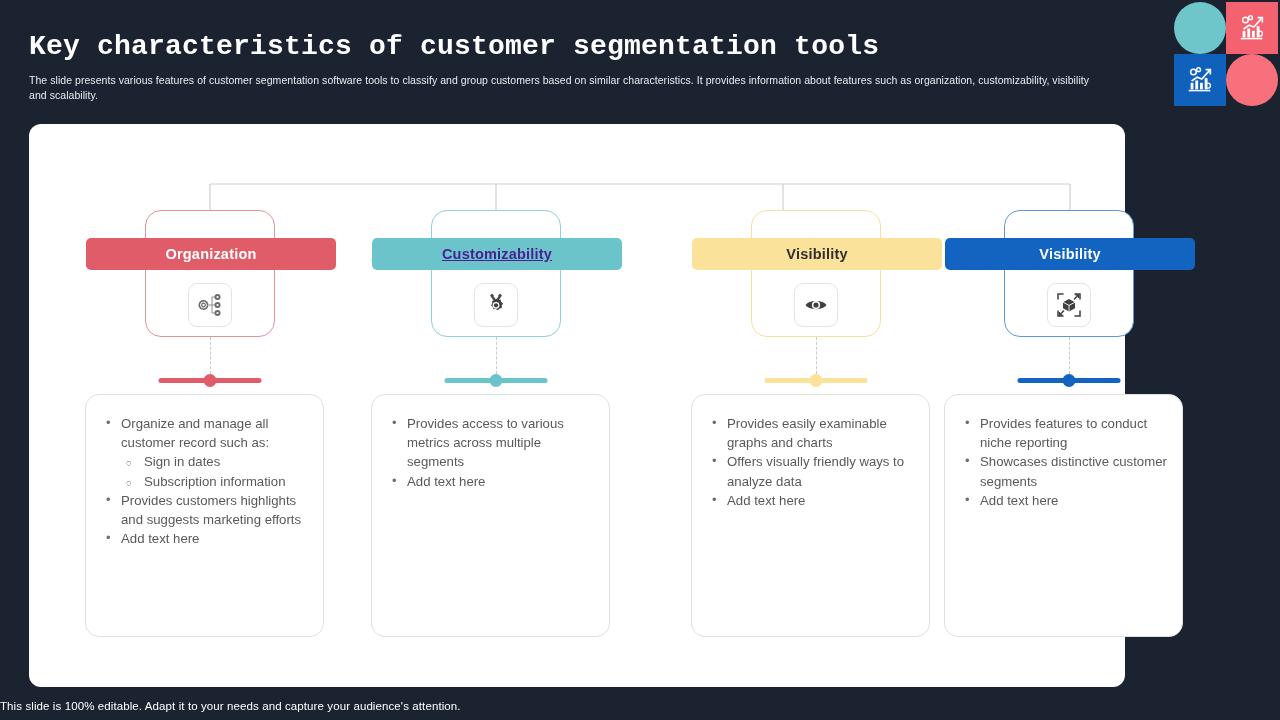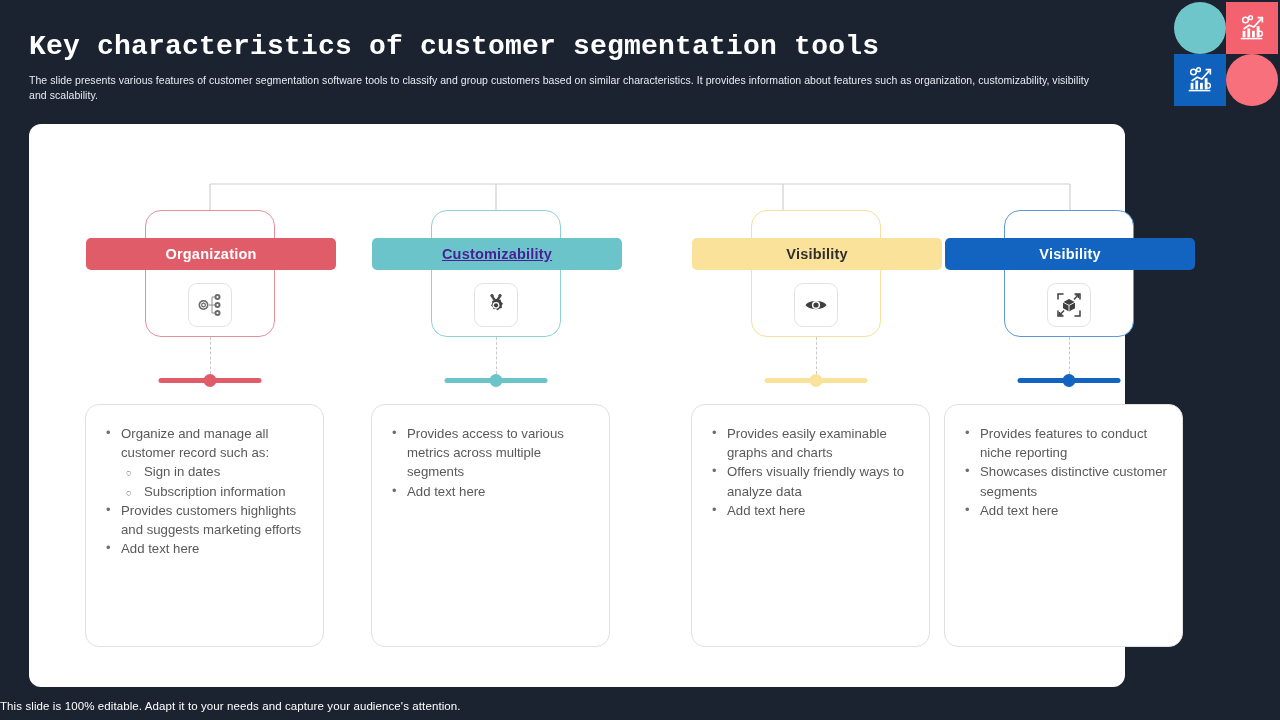--- a/index.html
+++ b/index.html
@@ -82,21 +82,21 @@
     position: absolute; left: 50%; transform: translateX(-50%);
     top: 41px; width: 103px; height: 5px; border-radius: 3px;
   }
   .stem .dot {
     position: absolute; left: 50%; transform: translateX(-50%);
     top: 37px; width: 13px; height: 13px; border-radius: 50%;
   }
 
   
   .card {
-    margin-top: 20px; width: 239px; height: 243px;
+    margin-top: 10px; width: 239px; height: 243px;
     border: 1.3px solid #e0e0e0; border-radius: 14px;
     background: #ffffff; padding: 19px 14px 0 14px;
   }
   .card ul { list-style: none; }
   .card li {
     position: relative; font-size: 13.2px; line-height: 19.2px;
     color: #59595b; padding-left: 21px; margin-bottom: 0;
   }
   .card li::before {
     content: "\2022"; position: absolute; left: 6px; top: -1px;

